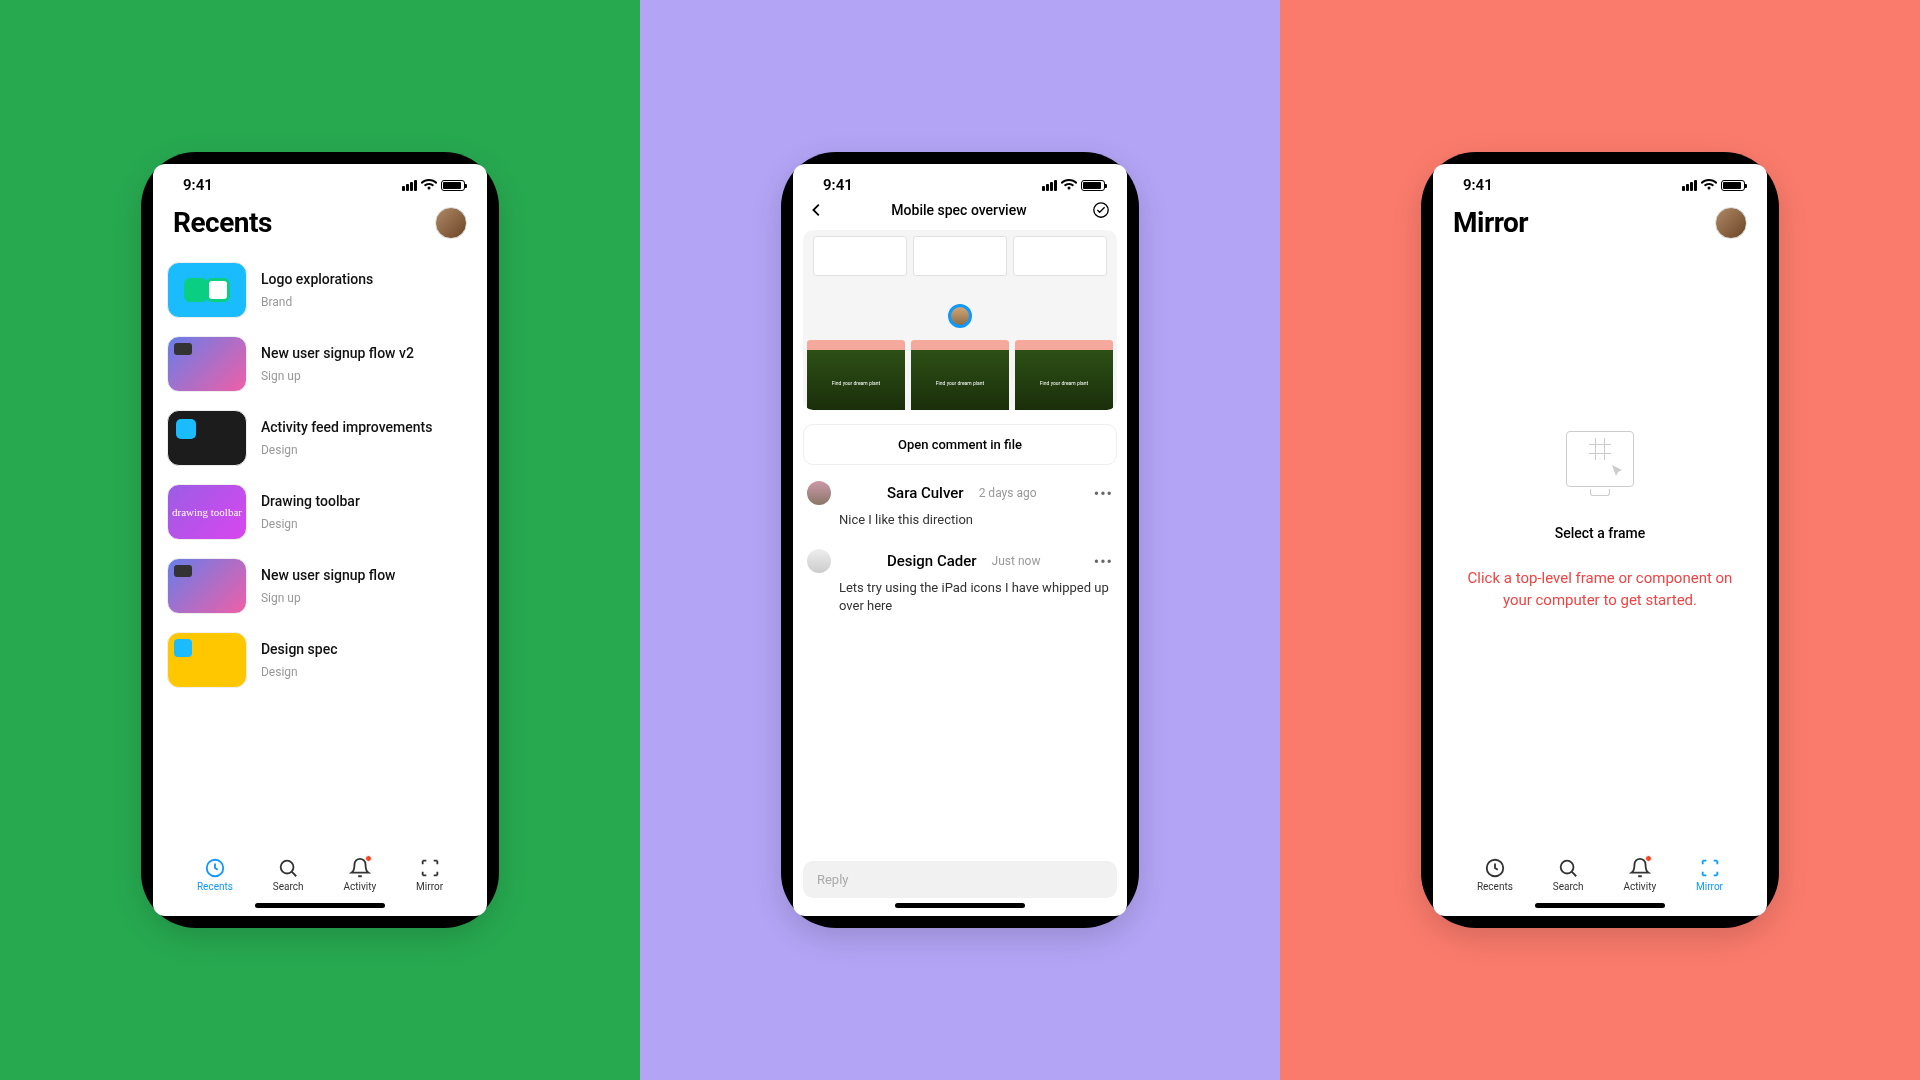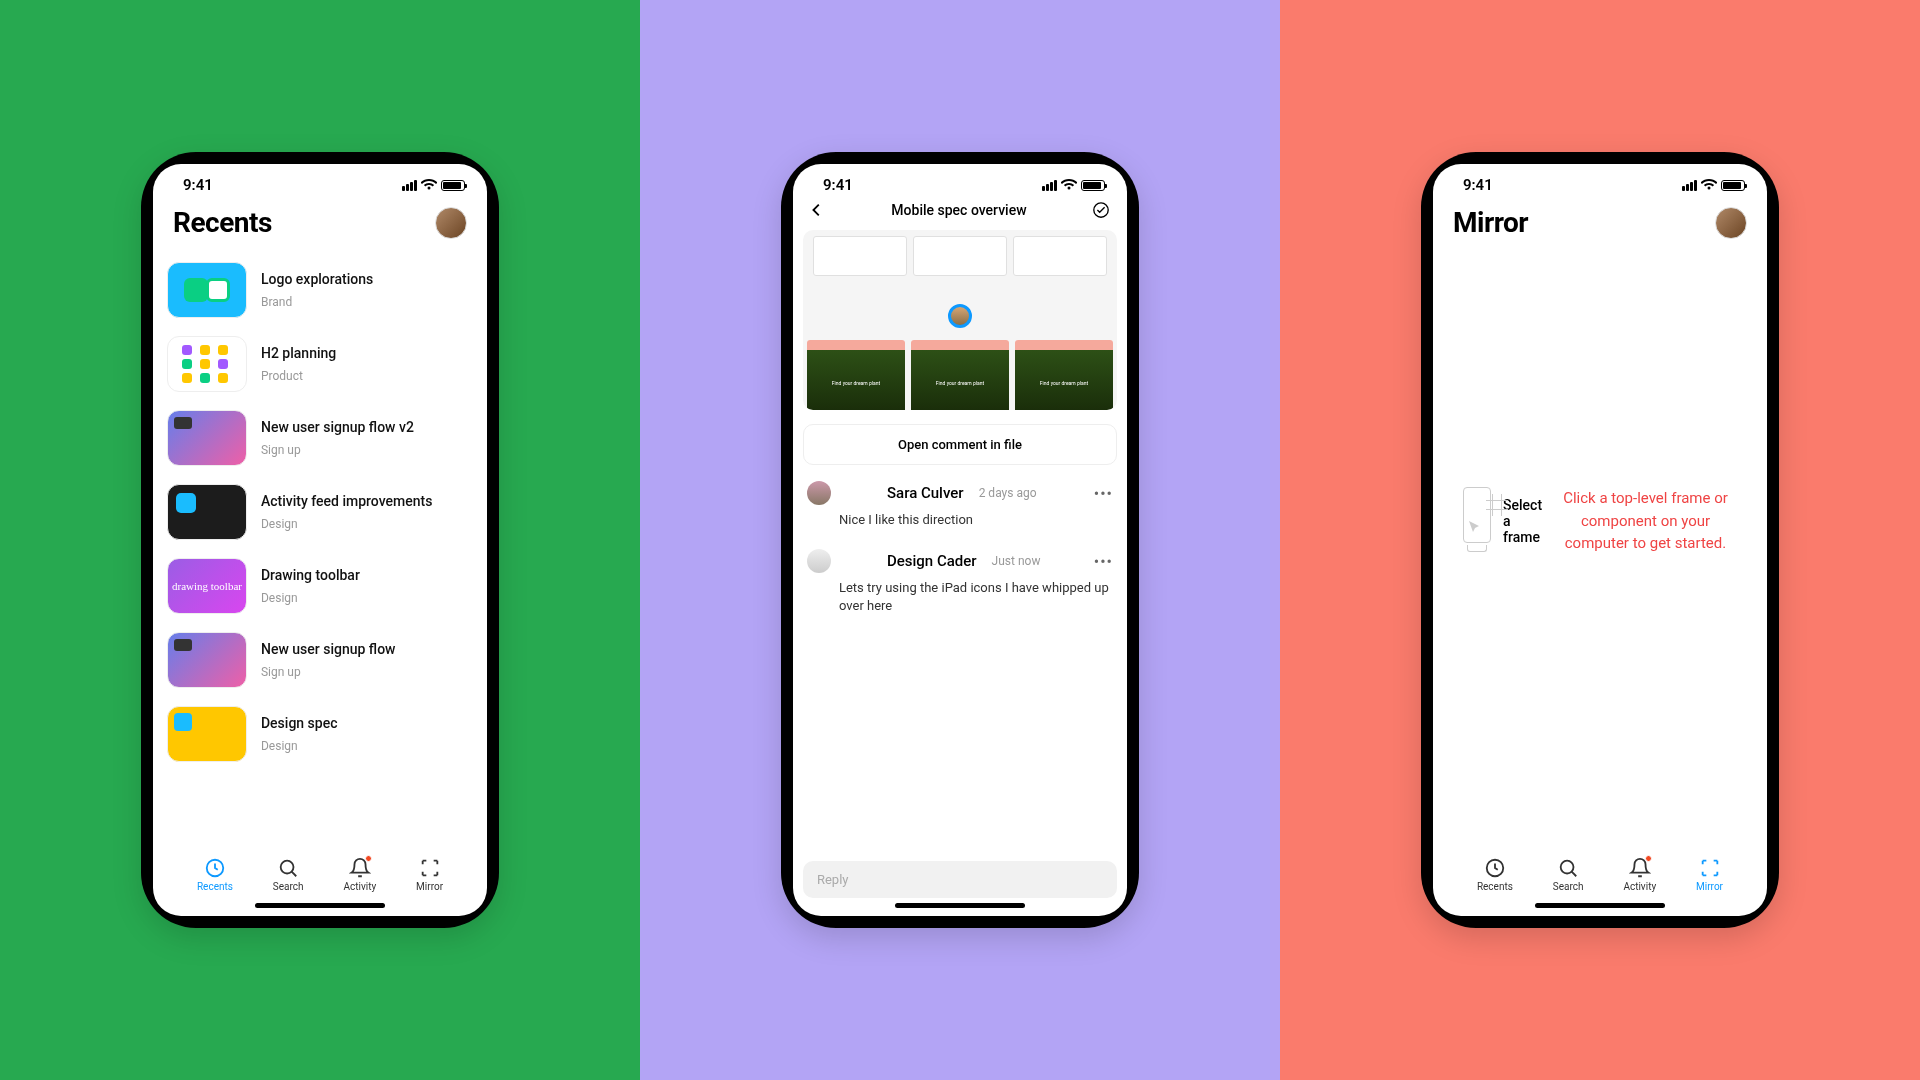--- a/index.html
+++ b/index.html
@@ -19,21 +19,21 @@
     width: 358px; height: 776px;
     background: #000;
     border-radius: 55px;
     padding: 12px;
     position: relative;
     box-shadow: 0 10px 30px rgba(0,0,0,.15);
   }
   .screen {
     width: 100%; height: 100%;
     background: #fff;
-    border-radius: 28px;
+    border-radius: 12px;
     overflow: hidden;
     position: relative;
     display: flex; flex-direction: column;
   }
   .home-indicator {
     position: absolute; bottom: 8px; left: 50%; transform: translateX(-50%);
     width: 130px; height: 5px; background: #000; border-radius: 3px;
   }
 
   
@@ -100,21 +100,21 @@
   .comment-head { display:flex; align-items:center; gap:8px; }
   .comment-avatar { width:24px; height:24px; border-radius:50%; background:linear-gradient(#c9a,#876); flex-shrink:0;}
   .comment-avatar.alt { background:linear-gradient(#eee,#ccc);}
   .comment-name { font-size:15px; font-weight:500;margin-left:48px; }
   .comment-time { font-size:12px; color:#999; margin-left:7px;}
   .comment-more { margin-left:auto; color:#666; font-size:16px; letter-spacing:1px;}
   .comment-body { font-size:13px; color:#333; margin: 6px 0 0 32px; line-height:1.4;}
   .reply-bar { position:absolute; bottom:18px; left:10px; right:10px; background:#f1f1f1; border-radius:10px; padding:11px 14px; font-size:13px; color:#aaa;}
 
   
-  .mirror-empty { flex:1; display:flex; align-items:center; justify-content:center; gap:12px; padding: 0 30px 60px 30px;}
+  .mirror-empty { flex:1; display:flex; flex-direction:column; align-items:center; justify-content:center; gap:26px; padding: 0 30px 60px 30px;}
   .mirror-icon { width:68px; height:56px; border:1.5px solid #ccc; border-radius:4px; position:relative; margin-bottom:12px;}
   .mirror-icon::after { content:""; position:absolute; bottom:-10px; left:50%; transform:translateX(-50%); width:18px; height:6px; border:1.5px solid #ccc; border-top:none; border-radius:0 0 3px 3px;}
   .mirror-h { position:absolute; left:-4px; right:-4px; height:1px; background:#ccc;}
   .mirror-v { position:absolute; top:-4px; bottom:-4px; width:1px; background:#ccc;}
   .mirror-cursor { position:absolute; bottom:8px; right:8px; }
   .mirror-title { font-size:14px; font-weight:500; }
   .mirror-desc { font-size:15px; color:#ef4444; text-align:center; line-height:1.5;}
 </style>
 </head>
 <body>
@@ -145,39 +145,20 @@
       </div>
       <div class="list">
         <div class="list-item">
           <div class="thumb thumb-logo"></div>
           <div class="item-text">
               <div class="item-title">Logo explorations</div>
               <div class="item-sub">Brand</div>
             </div>
         </div>
         <div class="list-item">
-          <div class="thumb thumb-planning">
-            <div class="thumb-planning-inner">
-              <span style="background:#a259ff"></span>
-                <span style="background:#ffc700"></span>
-                <span style="background:#ffc700"></span>
-              <span style="background:#0acf83"></span>
-                <span style="background:#ffc700"></span>
-                <span style="background:#a259ff"></span>
-              <span style="background:#ffc700"></span>
-                <span style="background:#0acf83"></span>
-                <span style="background:#ffc700"></span>
-            </div>
-          </div>
-          <div class="item-text">
-              <div class="item-title">H2 planning</div>
-              <div class="item-sub">Product</div>
-            </div>
-        </div>
-        <div class="list-item">
           <div class="thumb thumb-signup"></div>
           <div class="item-text">
               <div class="item-title">New user signup flow v2</div>
               <div class="item-sub">Sign up</div>
             </div>
         </div>
         <div class="list-item">
           <div class="thumb thumb-activity"></div>
           <div class="item-text">
               <div class="item-title">Activity feed improvements</div>

